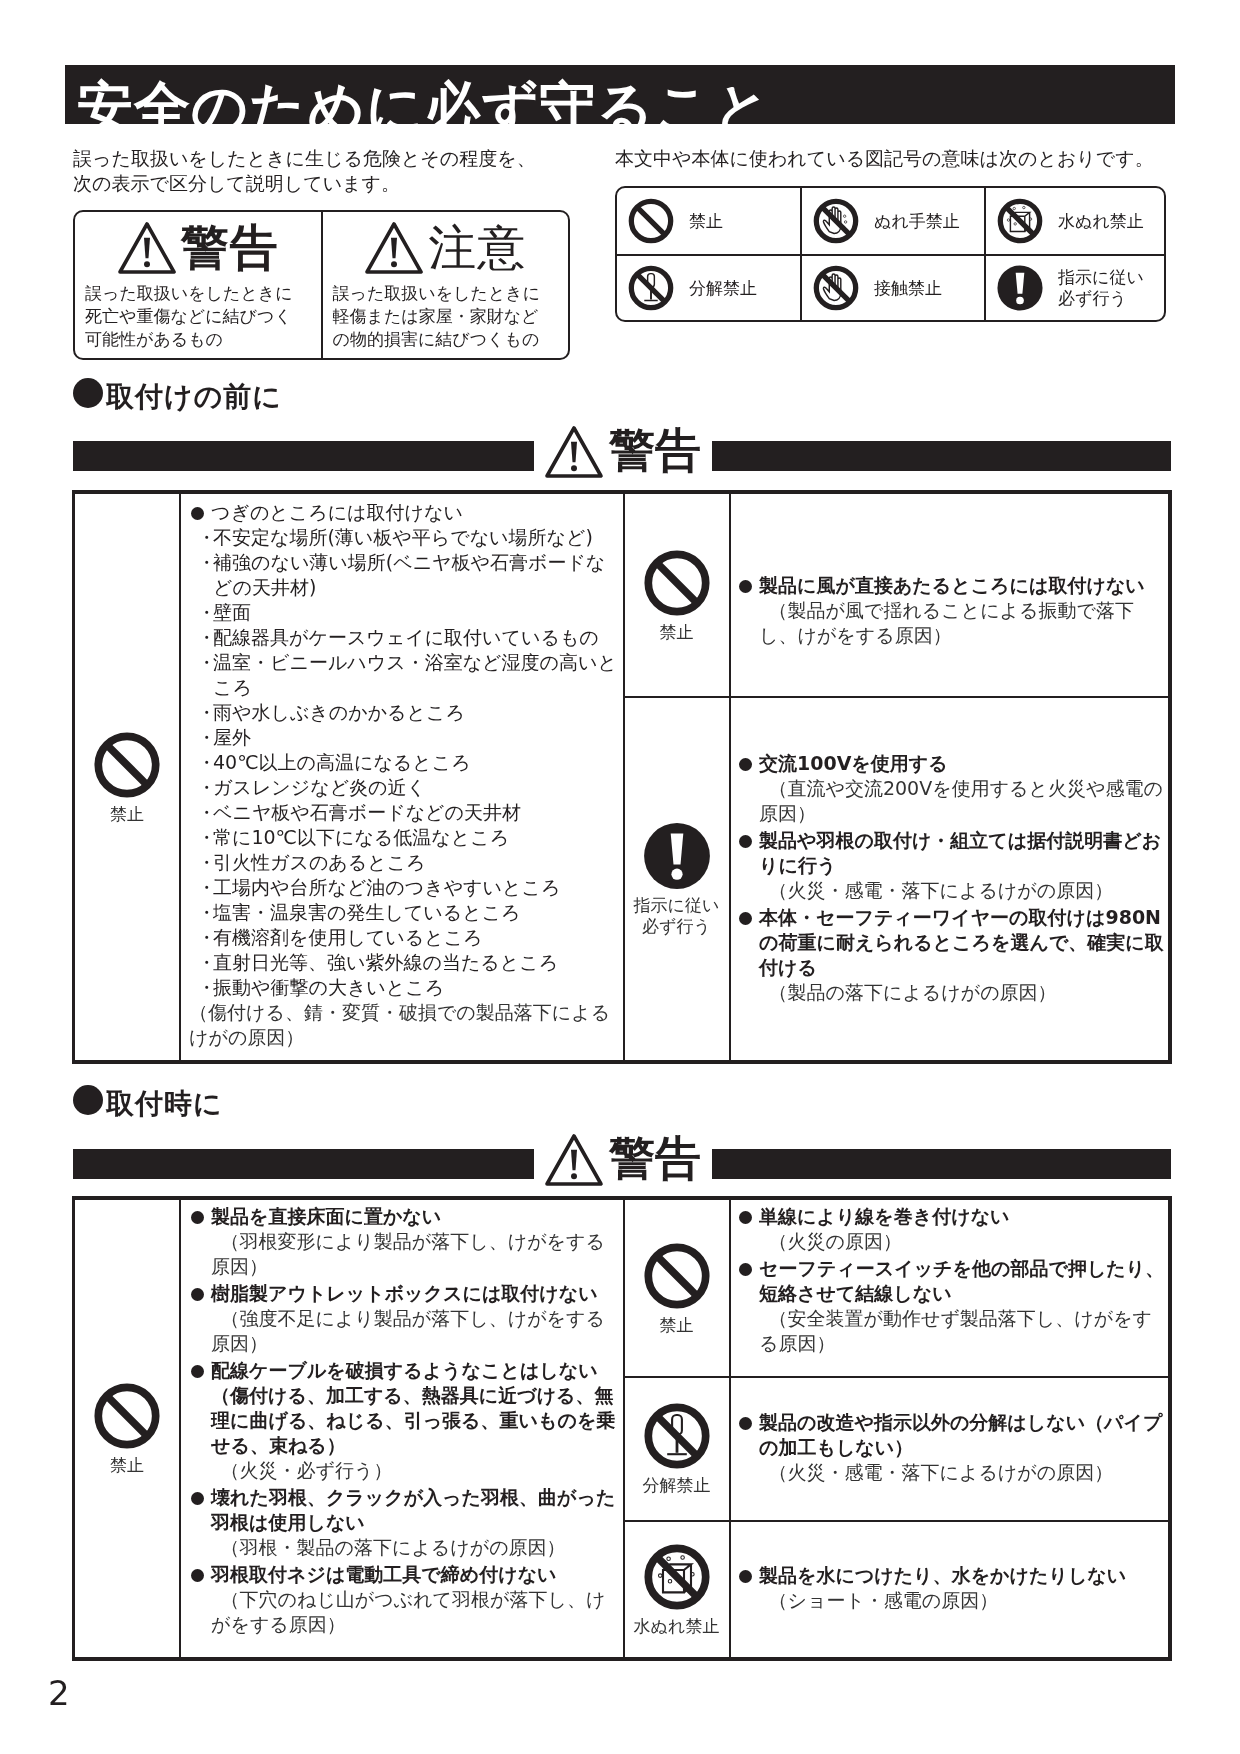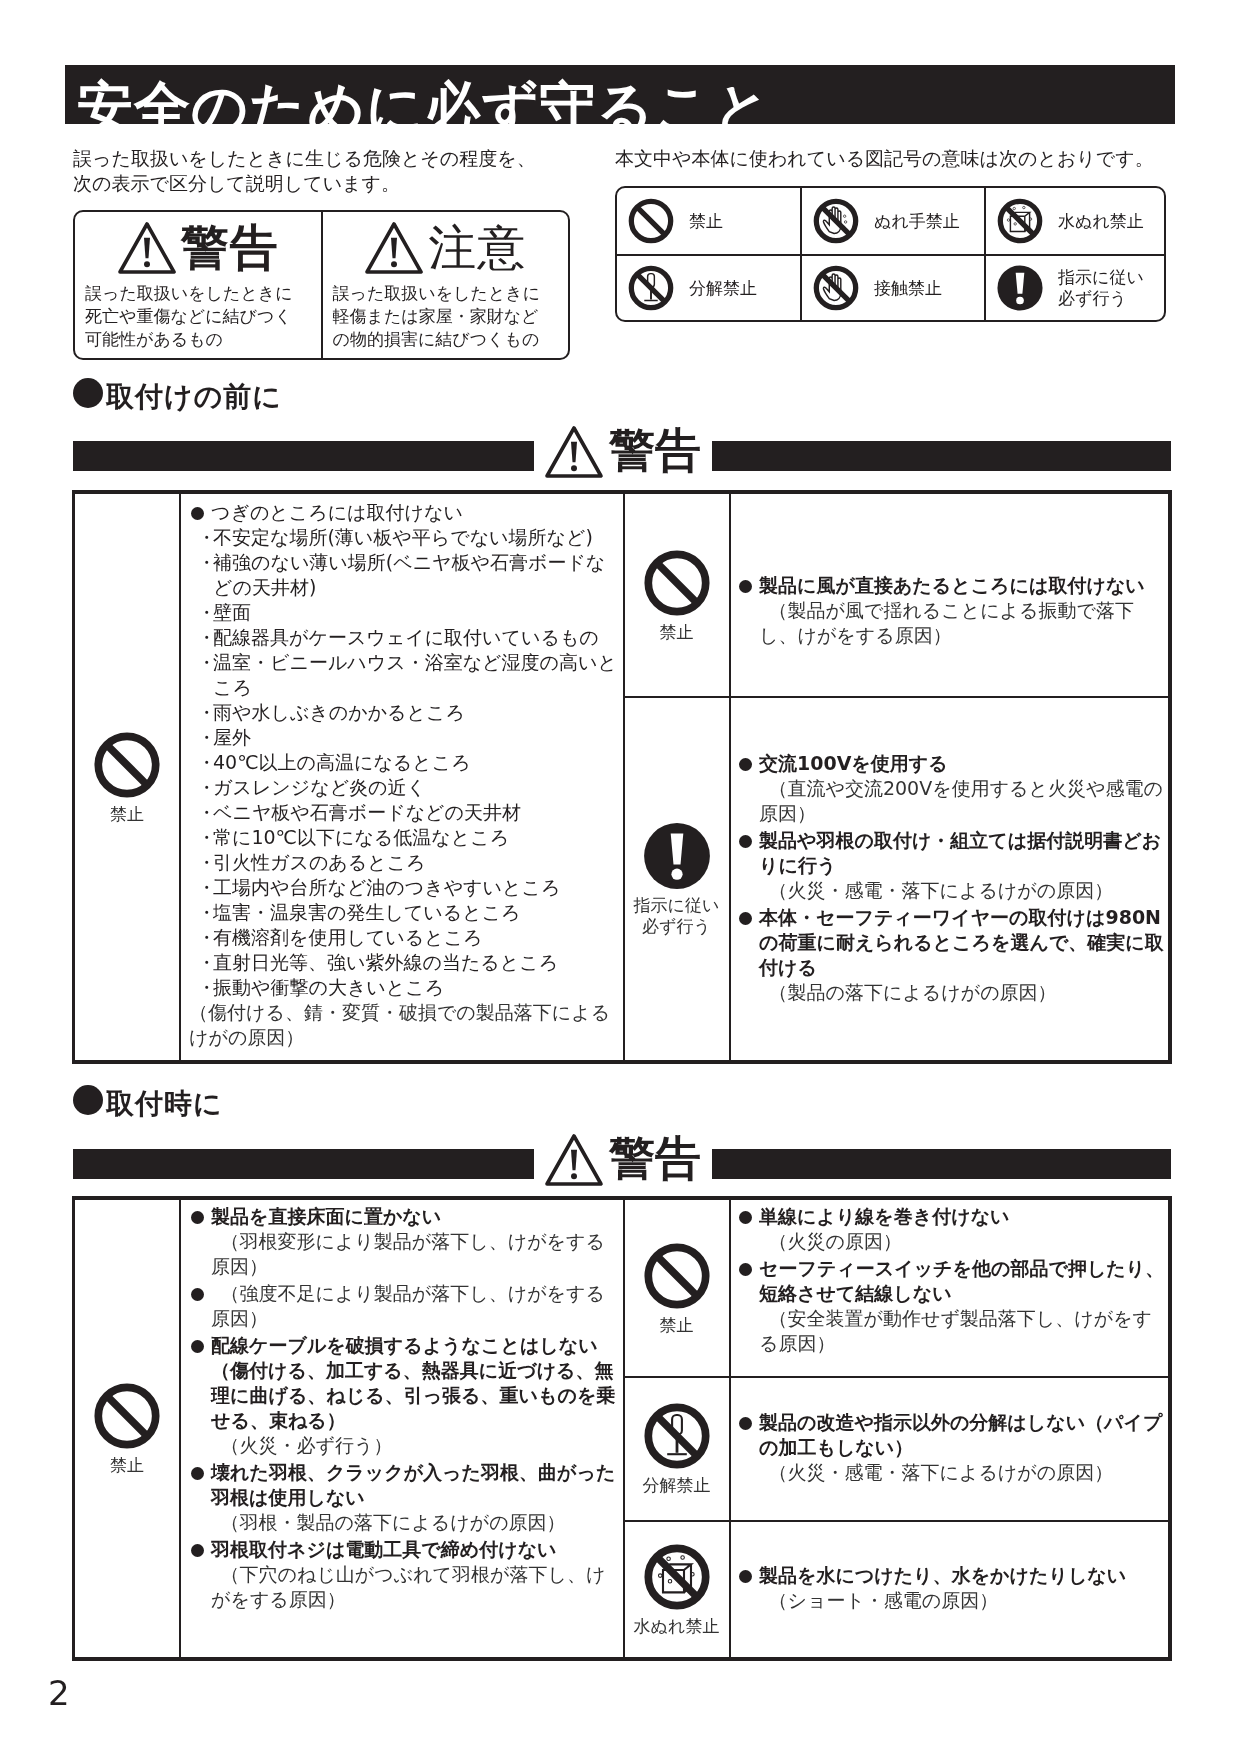--- a/index.html
+++ b/index.html
@@ -314,20 +314,21 @@
   </div>
 
   <div class="text-cell" style="left:114px; width:430px; top:4px;">
     <div class="item">
       <span class="bullet"></span>
       <div class="main">製品を直接床面に置かない</div>
       <div class="reason indent">（羽根変形により製品が落下し、けがをする原因）</div>
     </div>
     <div class="item">
       <span class="bullet"></span>
+      <div class="main">樹脂製アウトレットボックスには取付けない</div>
       <div class="reason indent">（強度不足により製品が落下し、けがをする原因）</div>
     </div>
     <div class="item">
       <span class="bullet"></span>
       <div class="main">配線ケーブルを破損するようなことはしない（傷付ける、加工する、熱器具に近づける、無理に曲げる、ねじる、引っ張る、重いものを乗せる、束ねる）</div>
       <div class="reason indent">（火災・必ず行う）</div>
     </div>
     <div class="item">
       <span class="bullet"></span>
       <div class="main">壊れた羽根、クラックが入った羽根、曲がった羽根は使用しない</div>

